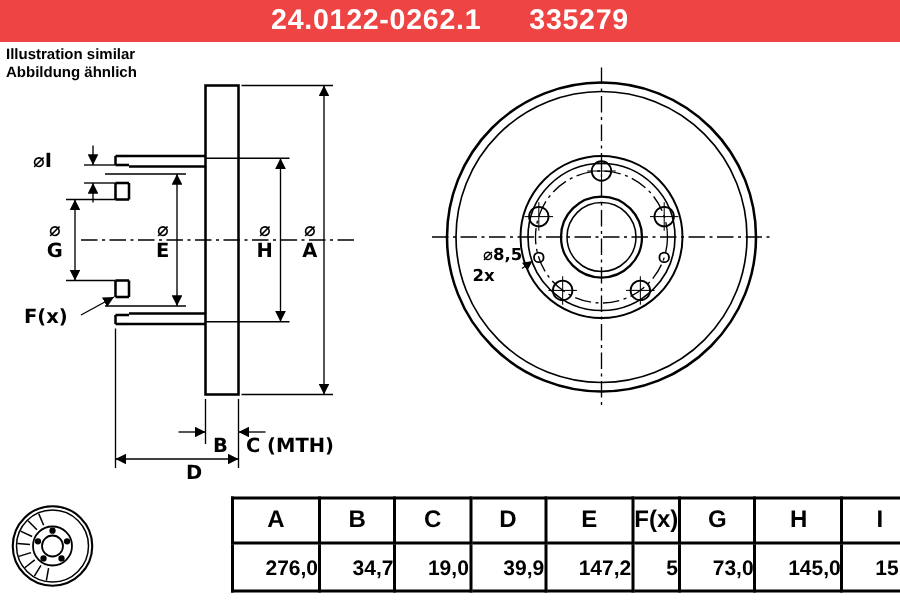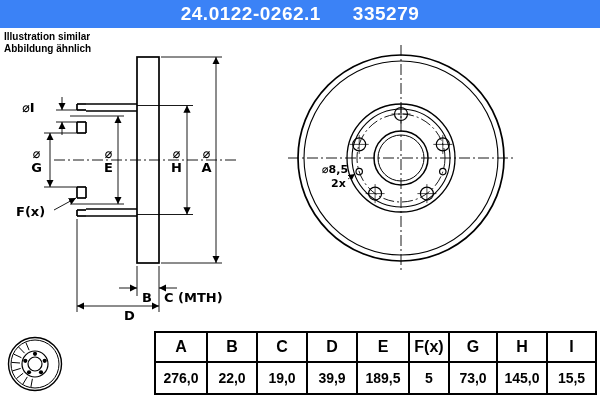--- a/index.html
+++ b/index.html
@@ -1,39 +1,39 @@
 <!DOCTYPE html>
 <html><head>
 <meta charset="utf-8">
 <style>
   html,body{margin:0;padding:0;}
   body{font-family:"Liberation Sans",sans-serif;background:#fff;}
   .stage{position:relative;width:600px;height:400px;background:#fff;overflow:hidden;}
 
   .header-bar{
     position:absolute;left:0;top:0;width:600px;height:28px;
-    background:#3b82f6;color:#fff;display:flex;align-items:center;justify-content:center;gap:32px;
+    background:#ef4444;color:#fff;display:flex;align-items:center;justify-content:center;gap:32px;
     font-weight:bold;font-size:19px;letter-spacing:.5px;z-index:3;
   }
   .notes{position:absolute;left:4px;top:31px;font-size:10px;font-weight:bold;line-height:1.15;color:#000;z-index:2;}
 
   .drawing-svg{position:absolute;left:0;top:0;width:600px;height:400px;z-index:1;}
 
   .dimlabel{position:absolute;color:#000;font-weight:bold;font-size:13px;font-family:"DejaVu Sans",sans-serif;z-index:2;}
   .vlabel{writing-mode:vertical-rl;text-orientation:upright;line-height:1;letter-spacing:-1px;}
   .small{font-size:11px;}
 
   .spec-table-wrap{position:absolute;left:154px;top:331px;z-index:3;background:#fff;}
   table.spec{border-collapse:collapse;table-layout:fixed;}
   table.spec th,table.spec td{
     border:2px solid #000;text-align:center;vertical-align:middle;
     color:#000;background:#fff;padding:0;
   }
   table.spec th{height:28px;font-size:16px;font-weight:bold;}
-  table.spec td{height:30px;font-size:14px;font-weight:bold;}
+  table.spec td{height:30px;font-size:14px;font-weight:bold;padding-left:21px;}
 </style>
 </head>
 <body>
 
 <div class="stage">
 
   <div class="header-bar">
     <span>24.0122-0262.1</span>
     <span>335279</span>
   </div>
@@ -186,21 +186,21 @@
   <div class="dimlabel" style="left:22px;top:100px;">⌀I</div>
   <div class="dimlabel vlabel" style="left:30px;top:146px;">⌀G</div>
   <div class="dimlabel vlabel" style="left:102px;top:146px;">⌀E</div>
   <div class="dimlabel vlabel" style="left:170px;top:146px;">⌀H</div>
   <div class="dimlabel vlabel" style="left:200px;top:146px;">⌀A</div>
   <div class="dimlabel" style="left:16px;top:204px;">F(x)</div>
   <div class="dimlabel" style="left:142px;top:290px;">B</div>
   <div class="dimlabel" style="left:164px;top:290px;">C (MTH)</div>
   <div class="dimlabel" style="left:124px;top:308px;">D</div>
   <div class="dimlabel small" style="left:322px;top:163px;">⌀8,5</div>
-  <div class="dimlabel small" style="left:331px;top:177px;">2x</div>
+  <div class="dimlabel small" style="left:315px;top:177px;">2x</div>
 
   <div class="spec-table-wrap">
     <table class="spec">
       <colgroup>
         <col style="width:52px">
           <col style="width:50px">
           <col style="width:50px">
         <col style="width:50px">
           <col style="width:52px">
           <col style="width:40px">
@@ -215,24 +215,24 @@
         <th>C</th>
         <th>D</th>
         <th>E</th>
         <th>F(x)</th>
         <th>G</th>
         <th>H</th>
         <th>I</th>
       </tr>
       <tr>
         <td>276,0</td>
-        <td>22,0</td>
+        <td>34,7</td>
         <td>19,0</td>
         <td>39,9</td>
-        <td>189,5</td>
+        <td>147,2</td>
         <td>5</td>
         <td>73,0</td>
         <td>145,0</td>
         <td>15,5</td>
       </tr>
     </tbody>
       </table>
   </div>
 
 </div>

